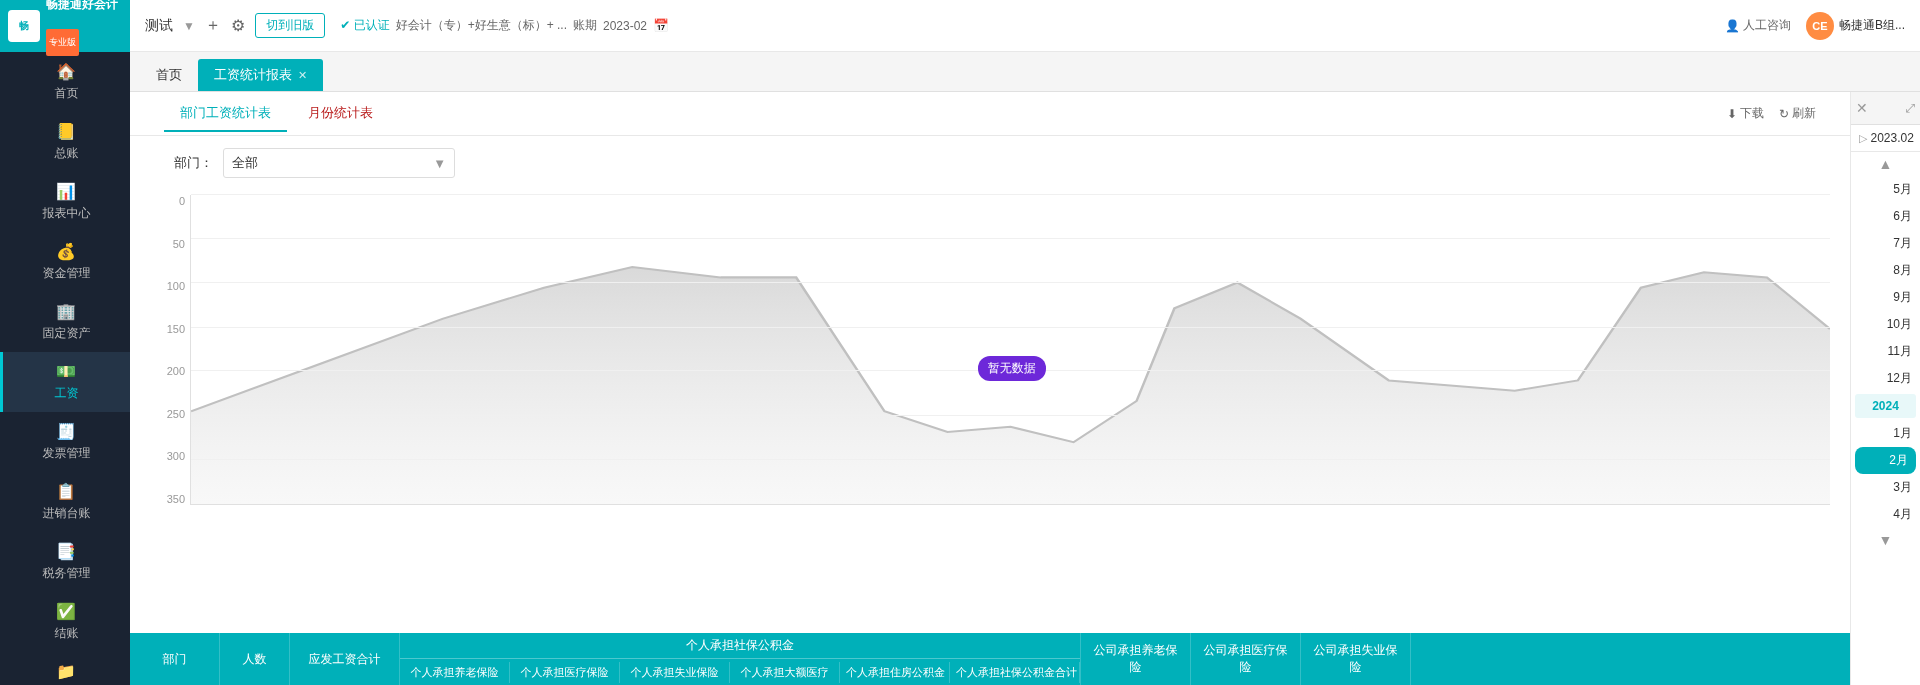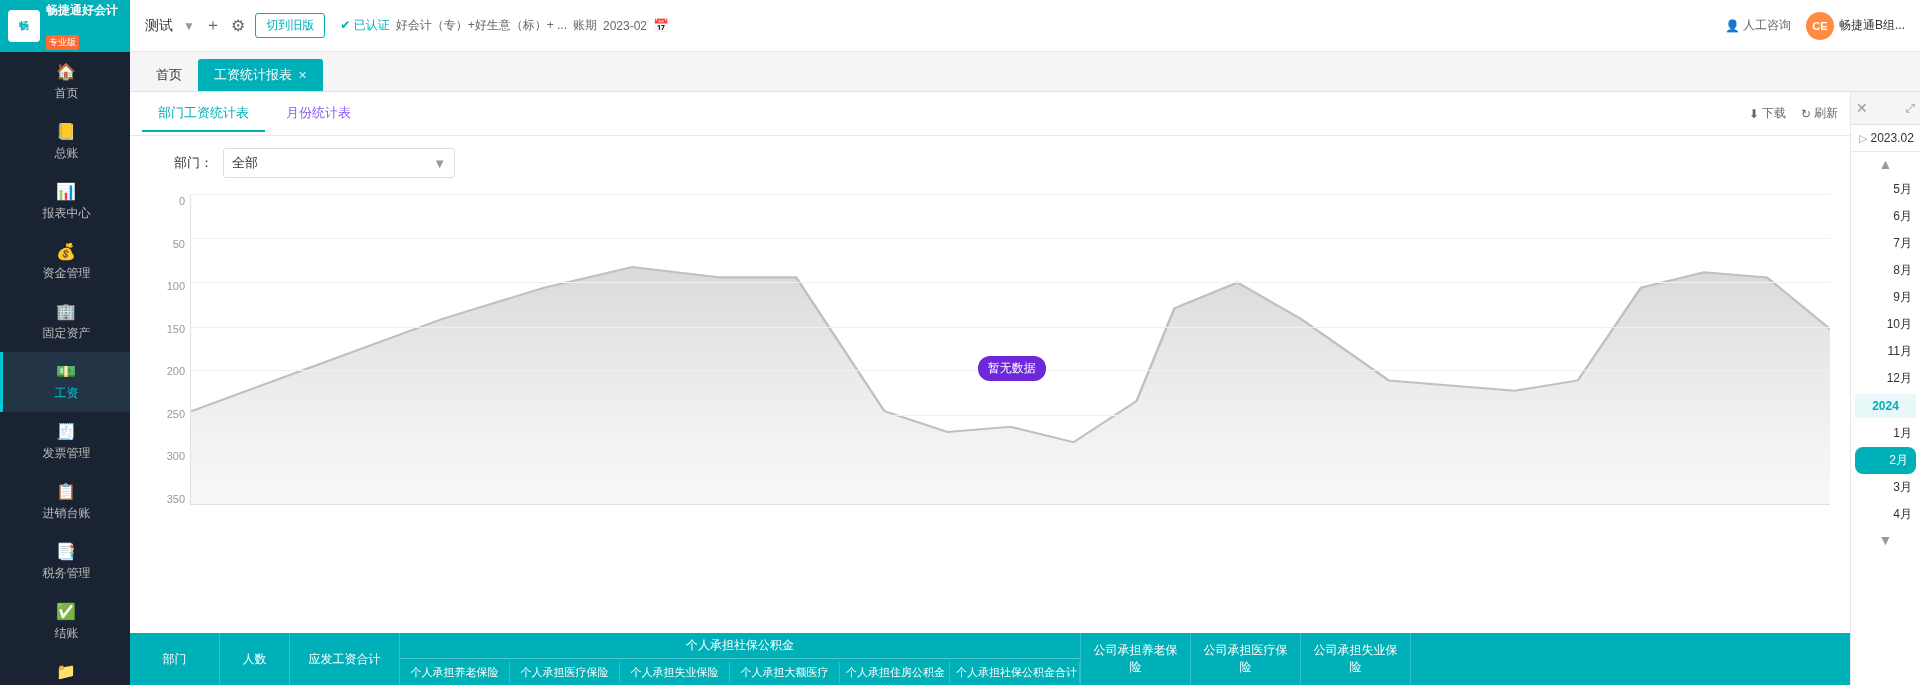--- a/index.html
+++ b/index.html
@@ -26,21 +26,21 @@
     .sidebar-logo-icon {
       width: 32px; height: 32px;
       background: white;
       border-radius: 4px;
       display: flex; align-items: center; justify-content: center;
       font-size: 10px; color: #00b0b9; font-weight: bold;
     }
     .sidebar-logo-badge {
       background: #ff6b35;
       color: white; font-size: 9px;
-      padding: 1px 3px; border-radius: 2px;
+      padding: 7px 3px; border-radius: 2px;
       margin-top: 16px; display: inline-block;
     }
     .sidebar-item {
       display: flex; flex-direction: column; align-items: center;
       padding: 10px 5px;
       cursor: pointer; color: #bbb;
       font-size: 12px; gap: 4px;
       border-left: 3px solid transparent;
     }
     .sidebar-item.active { background: #243447; color: #00c8d4; border-left-color: #00c8d4; }
@@ -134,31 +134,31 @@
       flex-direction: column;
       overflow: hidden;
     }
 
     
     .subtab-bar {
       height: 44px;
       border-bottom: 1px solid #e8e8e8;
       display: flex;
       align-items: center;
-      padding: 0 12px;
+      padding: 0 34px;
       gap: 20px;
       flex-shrink: 0;
       justify-content: space-between;
     }
     .subtab-left { display: flex; gap: 5px; }
     .subtab-item {
       padding: 8px 16px;
       font-size: 13px;
       cursor: pointer;
-      color: #8b5cf6;
+      color: #b91c1c;
       border-bottom: 2px solid transparent;
     }
     .subtab-item.active {
       color: #00b0b9;
       border-bottom-color: #00b0b9;
     }
     .subtab-right { display: flex; gap: 15px; align-items: center; }
     .action-btn {
       color: #666; font-size: 12px; cursor: pointer;
       display: flex; align-items: center; gap: 3px;

